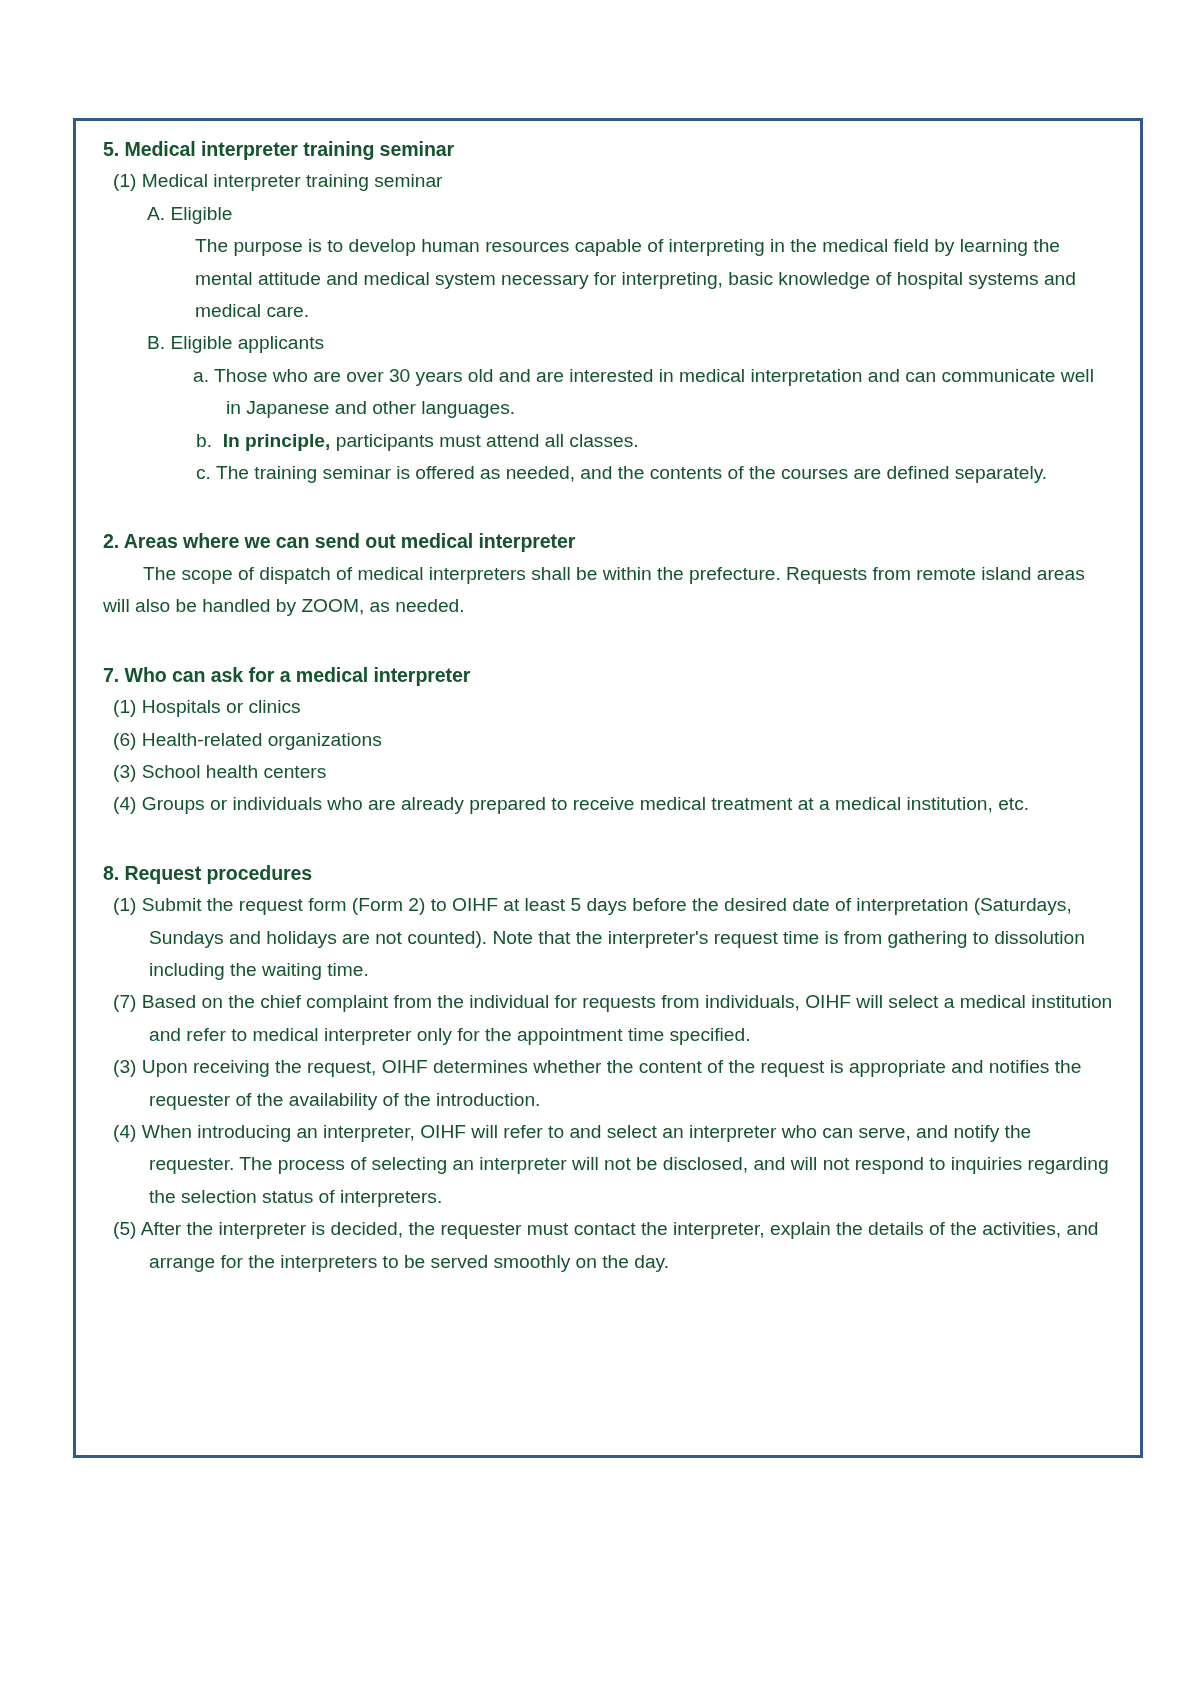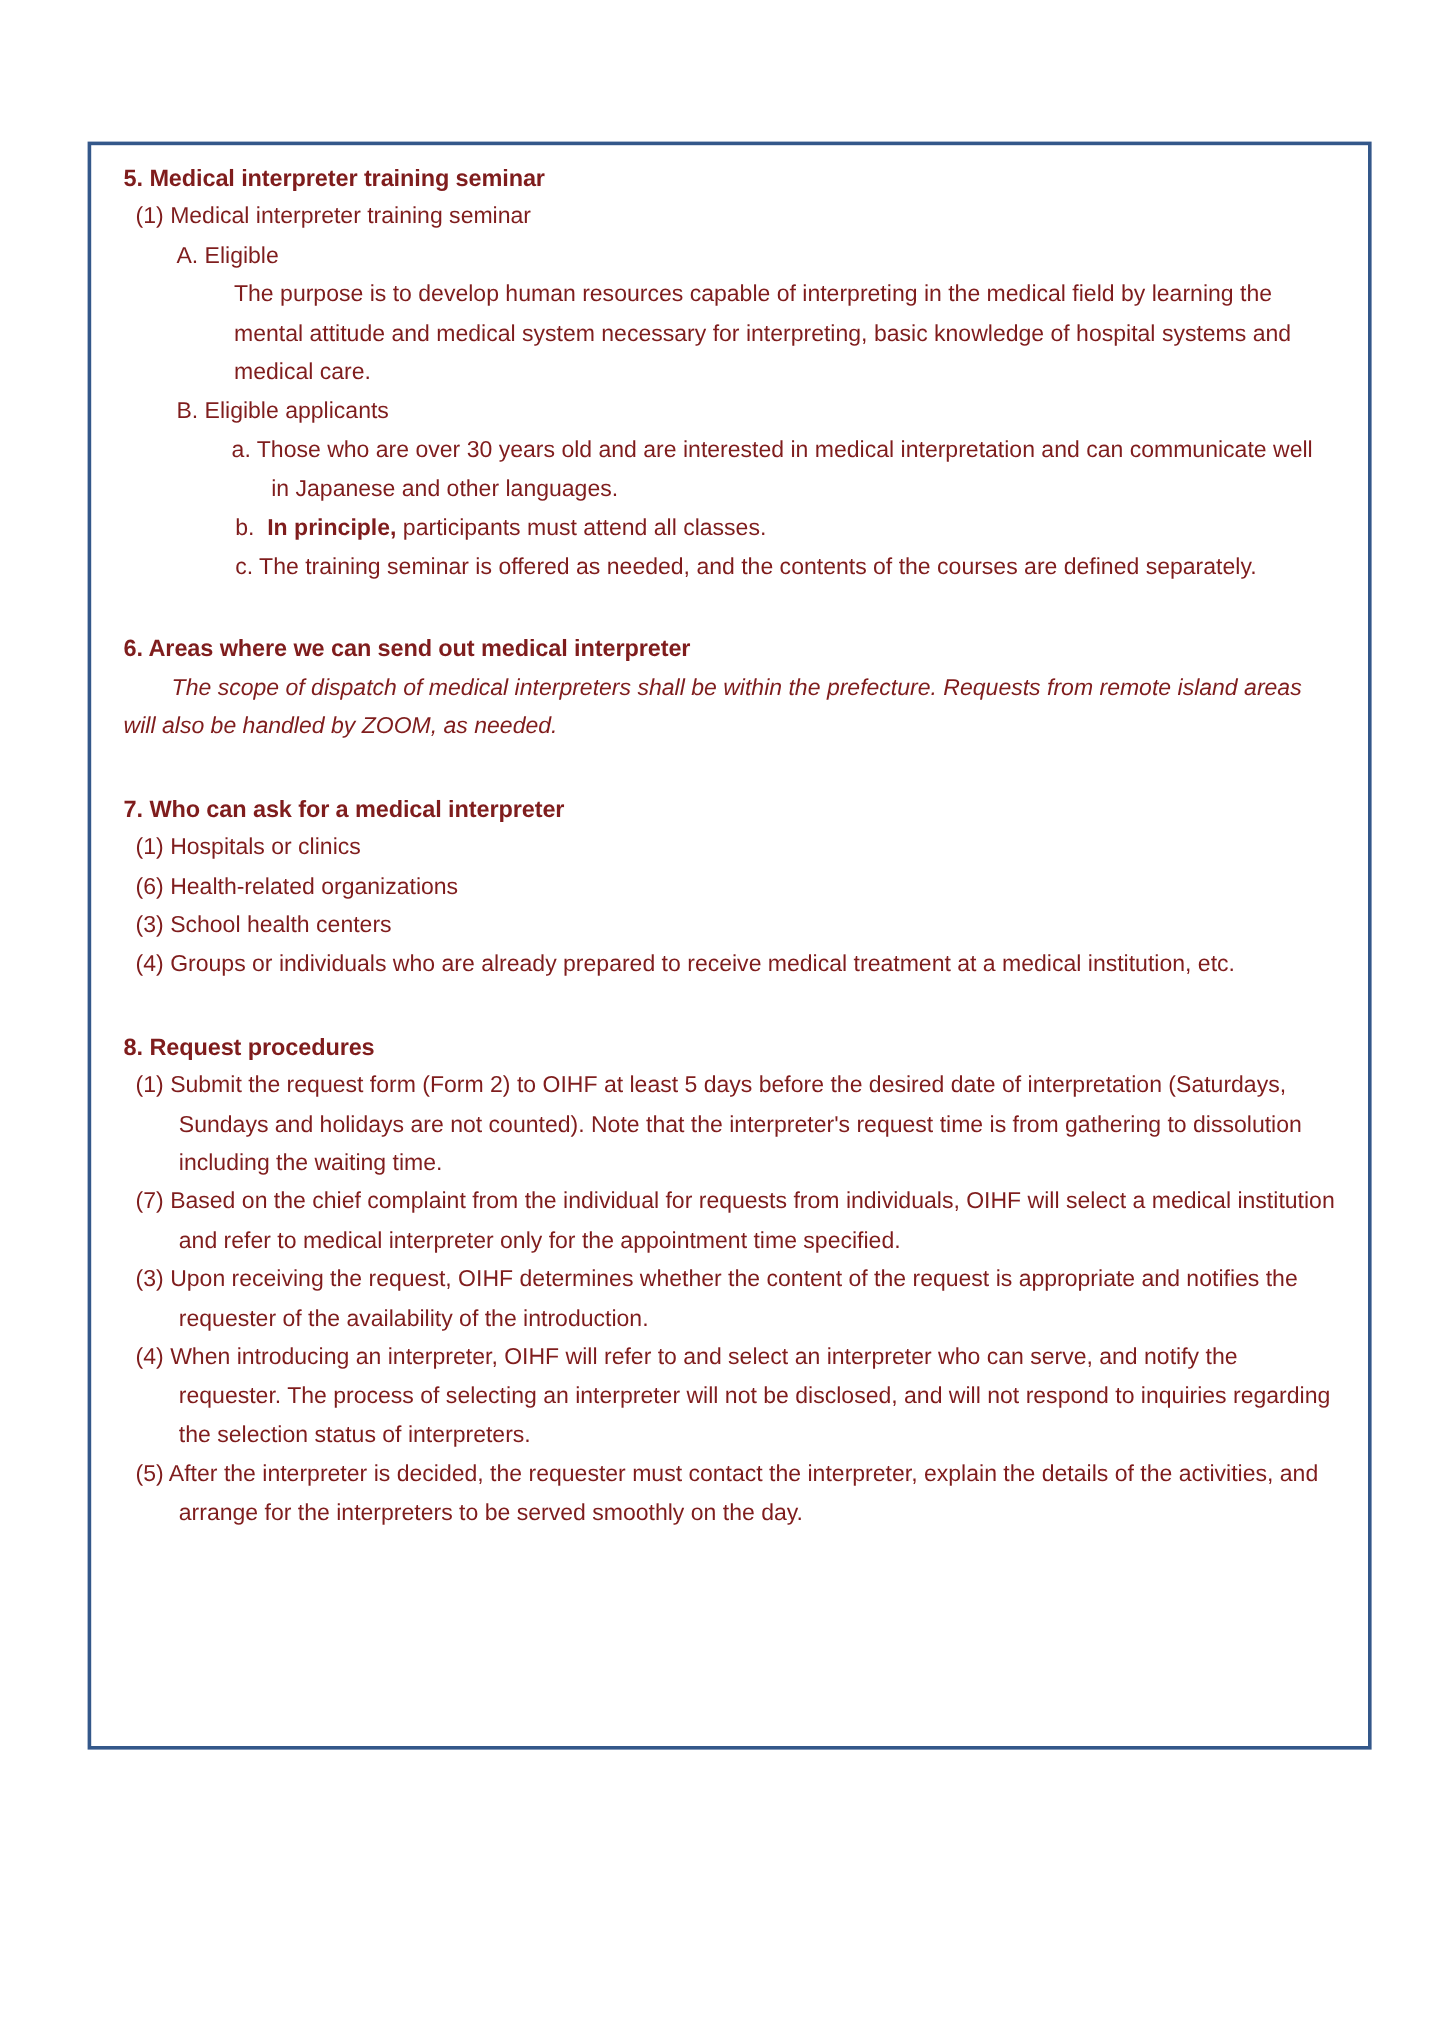--- a/index.html
+++ b/index.html
@@ -31,21 +31,21 @@
     background: #ffffff;
     box-sizing: border-box;
   }
   .doc-body {
     position: absolute;
     left: 27px;
     top: 12px;
     width: 1010px;
     font-size: 19.2px;
     line-height: 32.4px;
-    color: #7f1d1d;
+    color: #14532d;
   }
   .heading {
     font-weight: bold;
     font-size: 19.6px;
     margin: 0;
     padding: 0;
     letter-spacing: -0.1px;
   }
   .sec-gap {
     height: 36px;
@@ -72,21 +72,20 @@
     text-indent: -33px;
   }
   .lvl-a.tight {
     padding-left: 123px;
     text-indent: -30px;
   }
   .para-indent {
     margin: 0;
     padding: 0;
     text-indent: 40px;
-    font-style: italic;
   }
   .u-bold {
     font-weight: bold;
     text-underline-offset: 2px;
   }
 </style>
 </head>
 <body>
 
 <div class="page">
@@ -106,21 +105,21 @@
       <p class="lvl-a">a.  Those who are over 30 years old and are interested in medical interpretation and can communicate well in Japanese and other languages.</p>
 
       <p class="lvl-a tight">
         <span>b.</span><span>&nbsp; </span><span class="u-bold">In principle,</span><span>&nbsp;</span><span>participants must attend all classes.</span>
       </p>
 
       <p class="lvl-a tight">c. The training seminar is offered as needed, and the contents of the courses are defined separately.</p>
 
       <div class="sec-gap"></div>
 
-      <p class="heading">6. Areas where we can send out medical interpreter</p>
+      <p class="heading">2. Areas where we can send out medical interpreter</p>
 
       <p class="para-indent">The scope of dispatch of medical interpreters shall be within the prefecture. Requests from remote island areas will also be handled by ZOOM, as needed.</p>
 
       <div class="sec-gap"></div>
 
       <p class="heading">7. Who can ask for a medical interpreter</p>
 
       <p class="lvl-paren">(1) Hospitals or clinics</p>
       <p class="lvl-paren">(6) Health-related organizations</p>
       <p class="lvl-paren">(3) School health centers</p>

